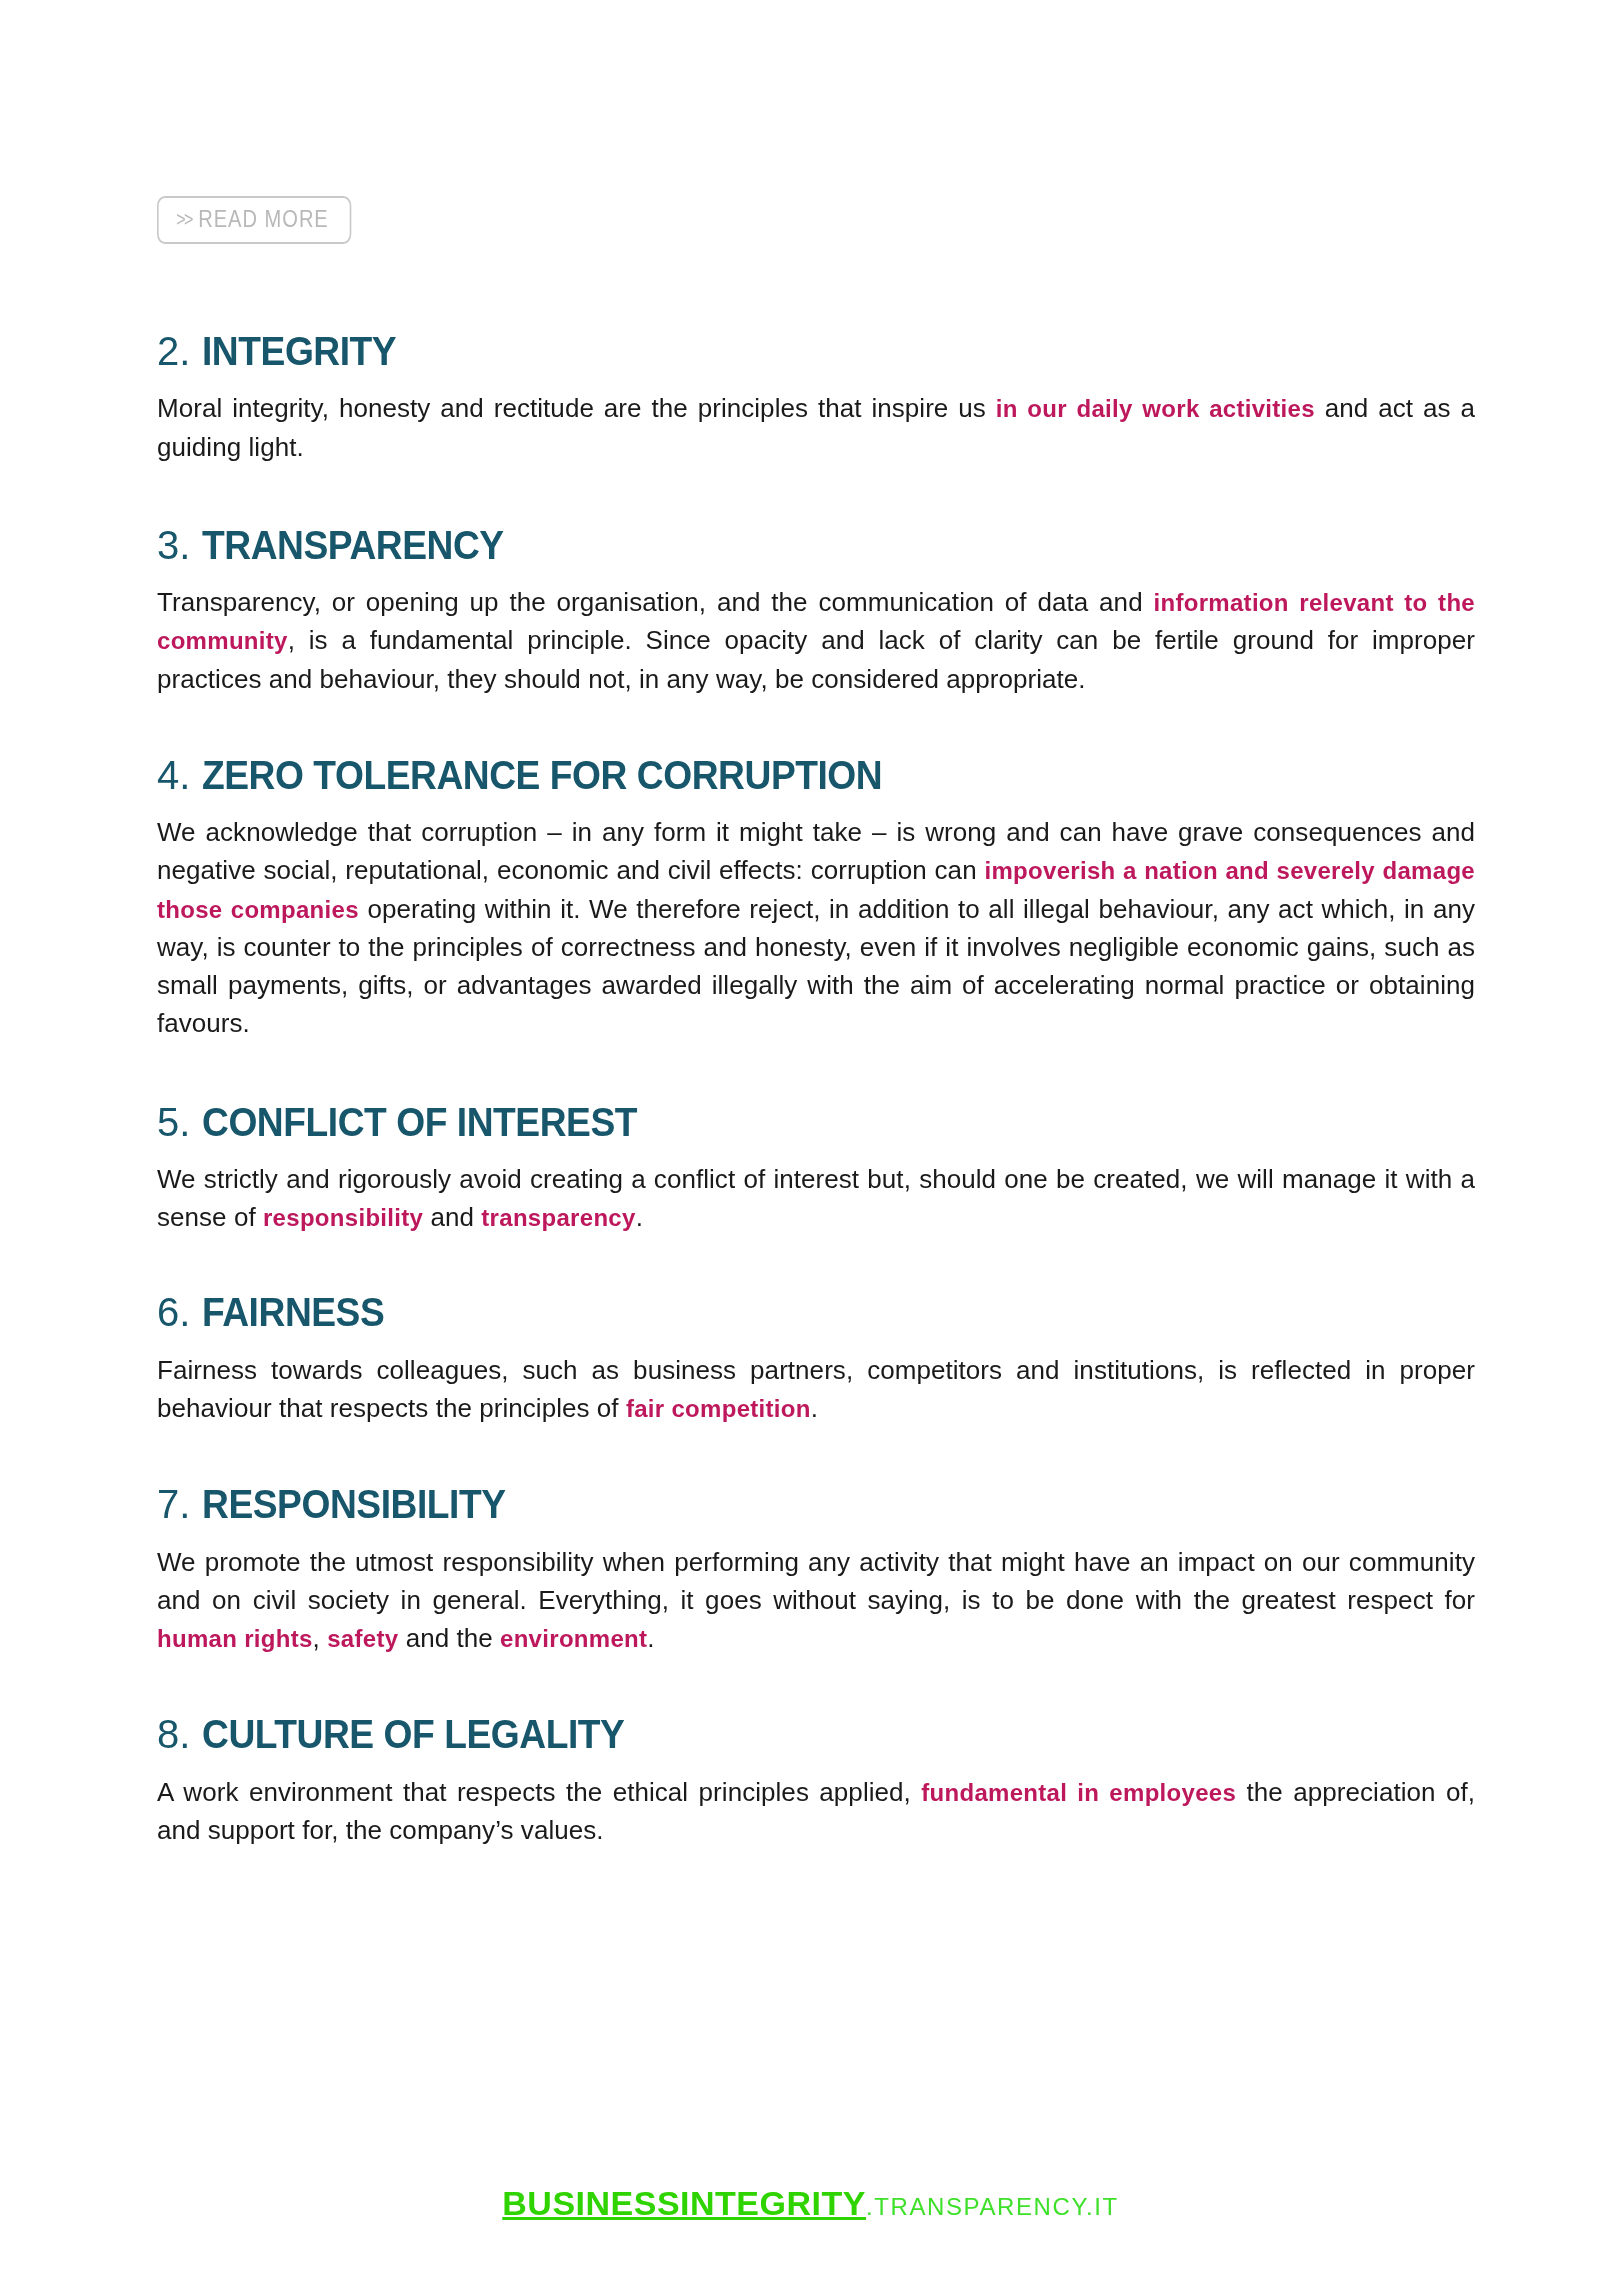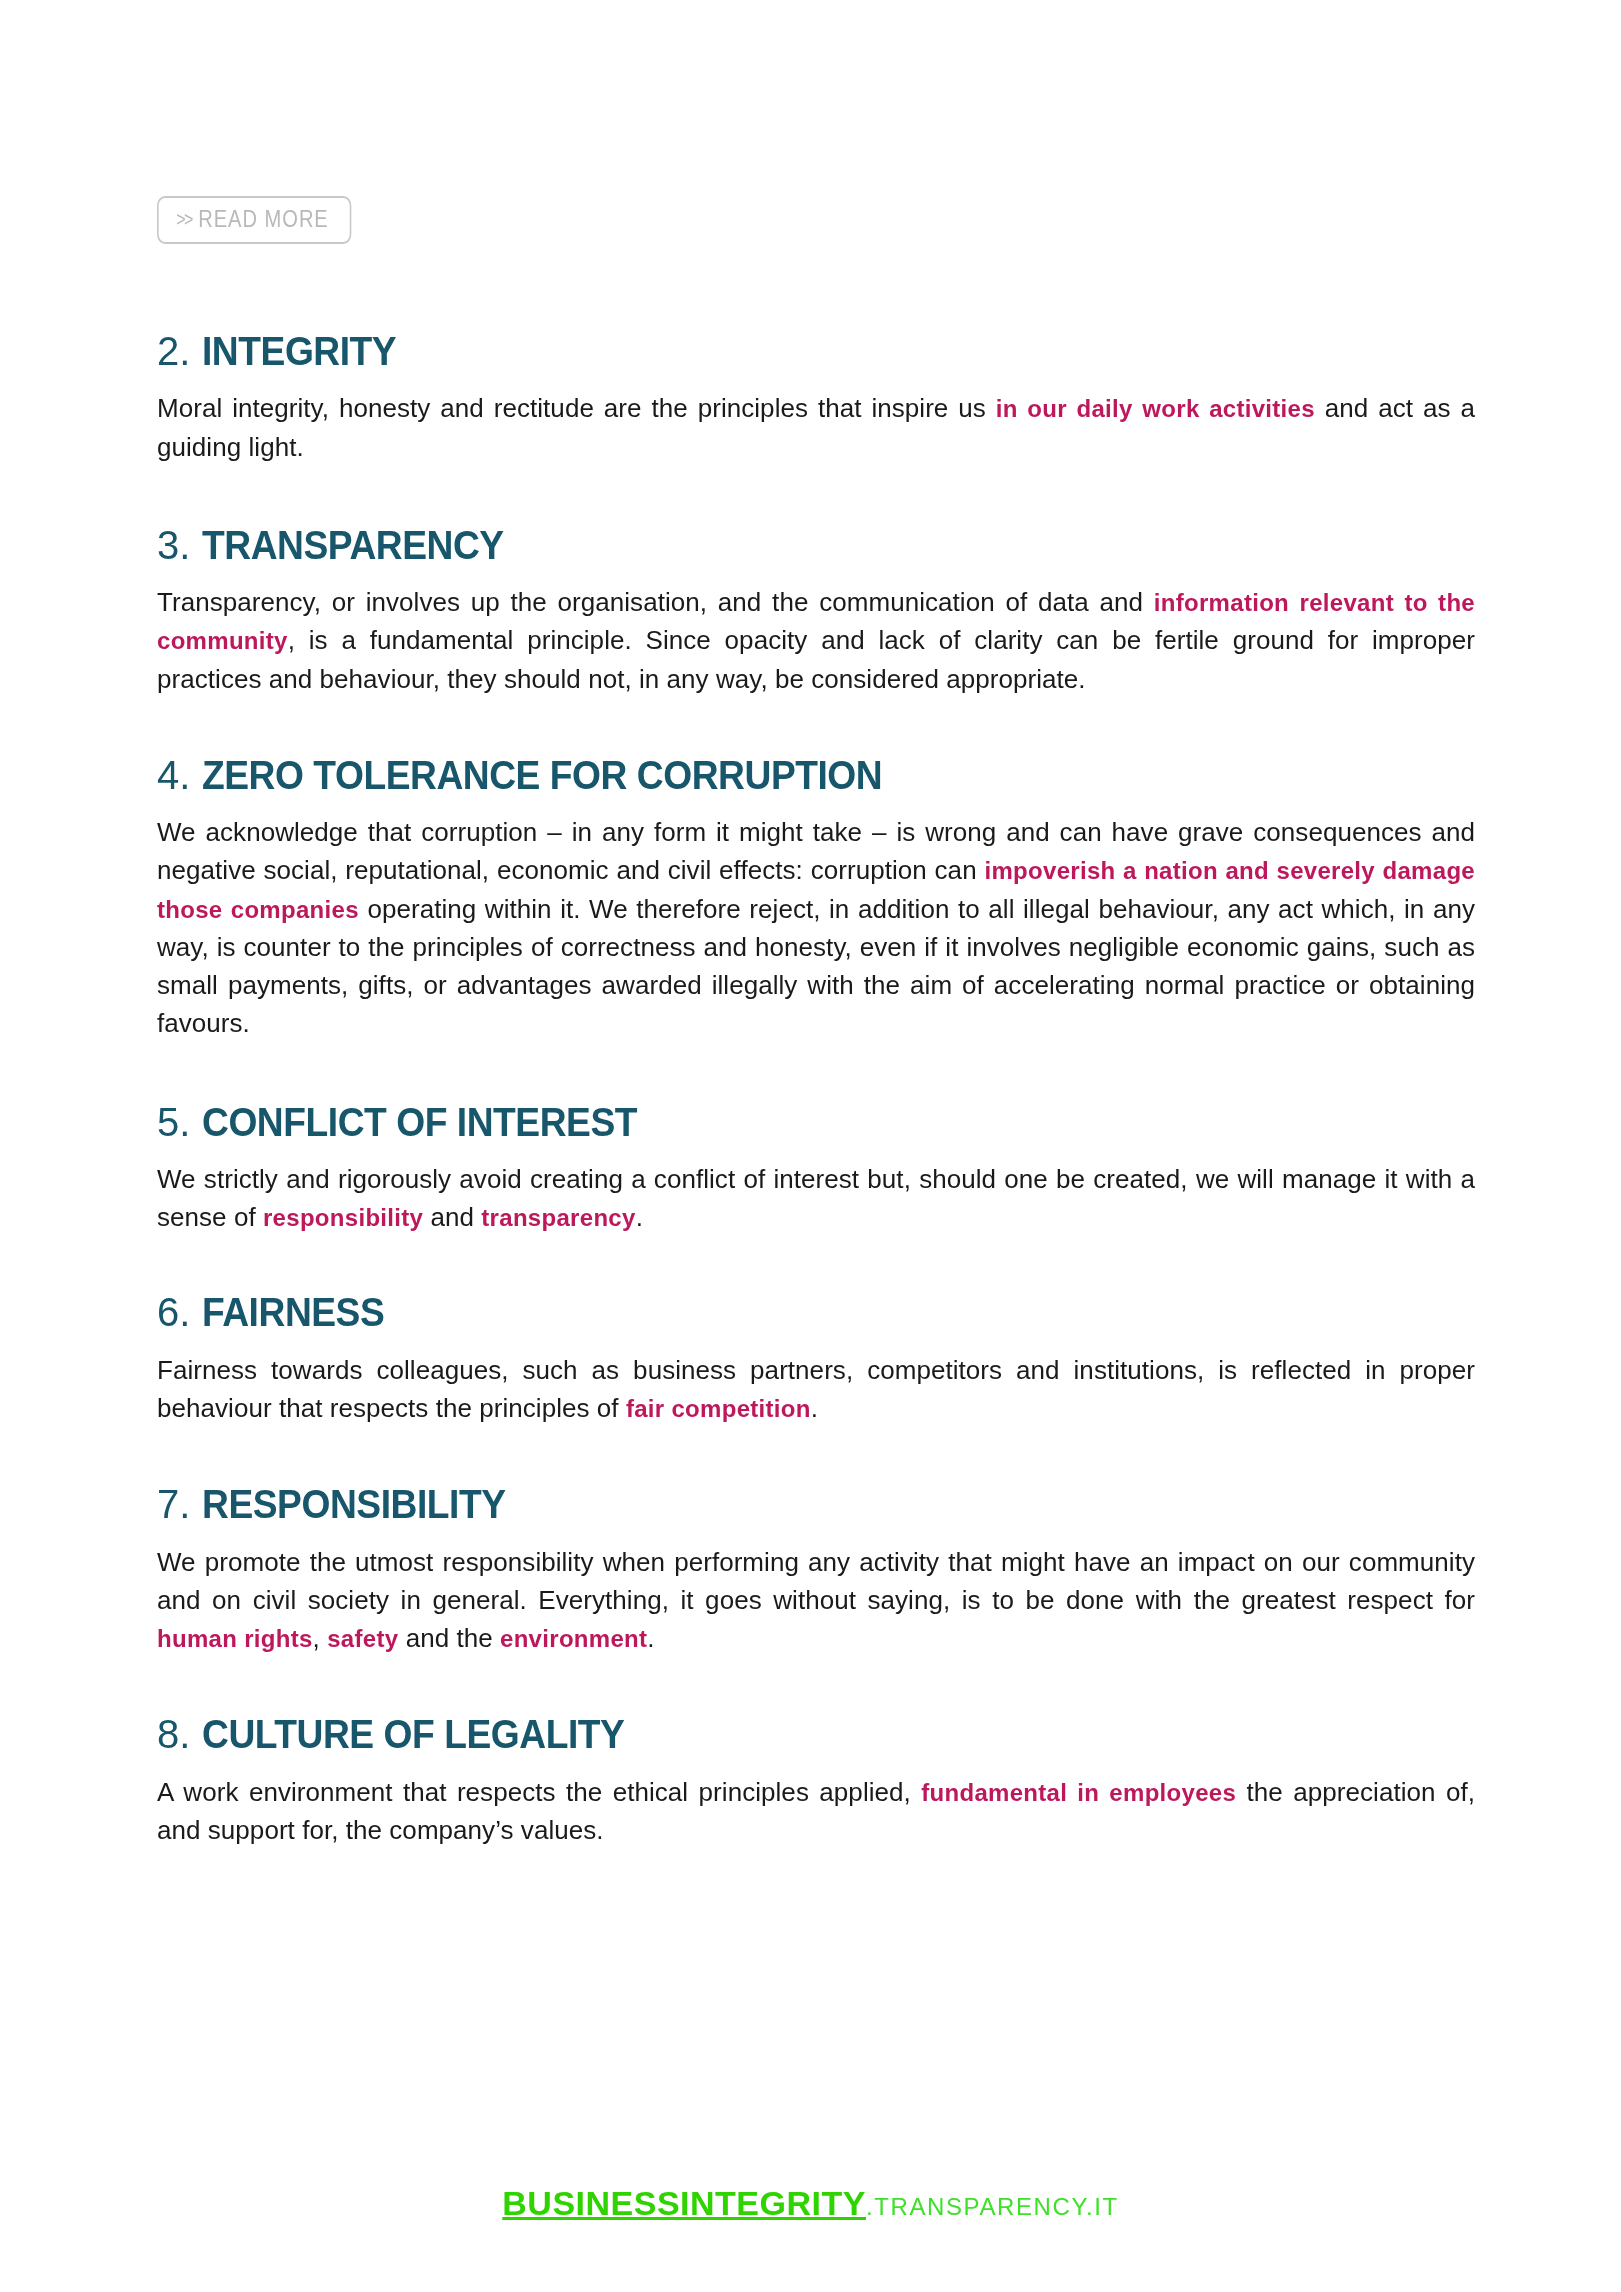--- a/index.html
+++ b/index.html
@@ -152,21 +152,21 @@
   </div>
 
   <div class="content" id="content-root">
       <div class="section">
         <h2 class="heading"><span class="num">2.</span> <span class="ttl">INTEGRITY</span></h2>
         <p class="body"><span>Moral integrity, honesty and rectitude are the principles that inspire us </span><span class="g">in our daily work activities</span><span> and act as a guiding light.</span></p>
       </div>
       <div class="sec-gap-1"></div>
       <div class="section">
         <h2 class="heading"><span class="num">3.</span> <span class="ttl">TRANSPARENCY</span></h2>
-        <p class="body"><span>Transparency, or involves up the organisation, and the communication of data and </span><span class="g">information relevant to the community</span><span>, is a fundamental principle. Since opacity and lack of clarity can be fertile ground for improper practices and behaviour, they should not, in any way, be considered appropriate.</span></p>
+        <p class="body"><span>Transparency, or opening up the organisation, and the communication of data and </span><span class="g">information relevant to the community</span><span>, is a fundamental principle. Since opacity and lack of clarity can be fertile ground for improper practices and behaviour, they should not, in any way, be considered appropriate.</span></p>
       </div>
       <div class="sec-gap-2"></div>
       <div class="section">
         <h2 class="heading"><span class="num">4.</span> <span class="ttl">ZERO TOLERANCE FOR CORRUPTION</span></h2>
         <p class="body"><span>We acknowledge that corruption – in any form it might take – is wrong and can have grave consequences and negative social, reputational, economic and civil effects: corruption can </span><span class="g">impoverish a nation and severely damage those companies</span><span> operating within it. We therefore reject, in addition to all illegal behaviour, any act which, in any way, is counter to the principles of correctness and honesty, even if it involves negligible economic gains, such as small payments, gifts, or advantages awarded illegally with the aim of accelerating normal practice or obtaining favours.</span></p>
       </div>
       <div class="sec-gap-3"></div>
       <div class="section">
         <h2 class="heading"><span class="num">5.</span> <span class="ttl">CONFLICT OF INTEREST</span></h2>
         <p class="body"><span>We strictly and rigorously avoid creating a conflict of interest but, should one be created, we will manage it with a sense of </span><span class="g">responsibility</span><span> and </span><span class="g">transparency</span><span>.</span></p>

